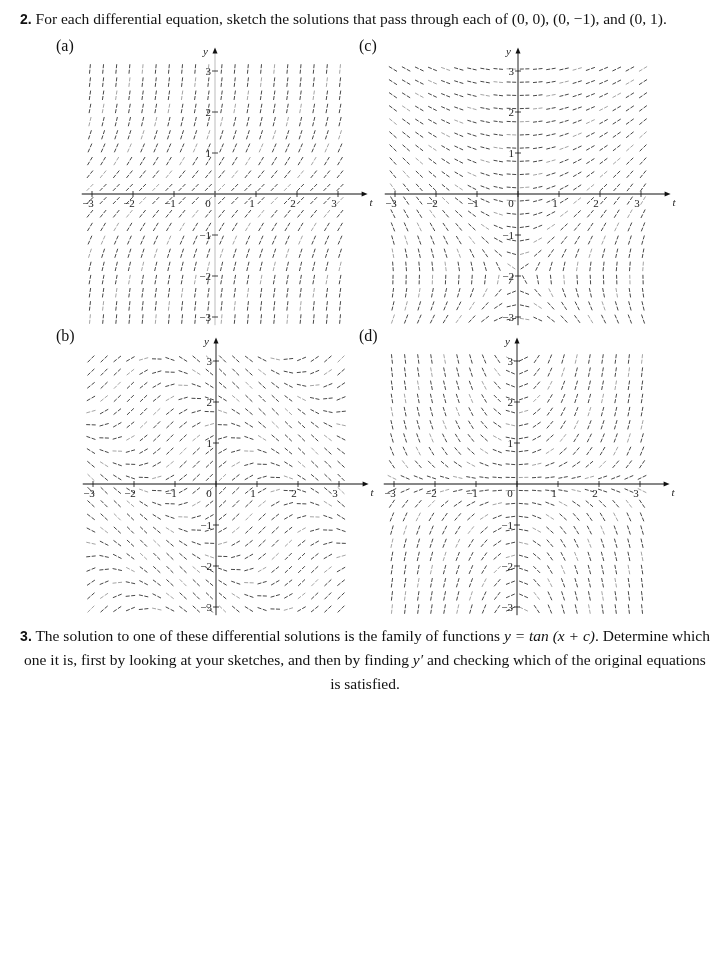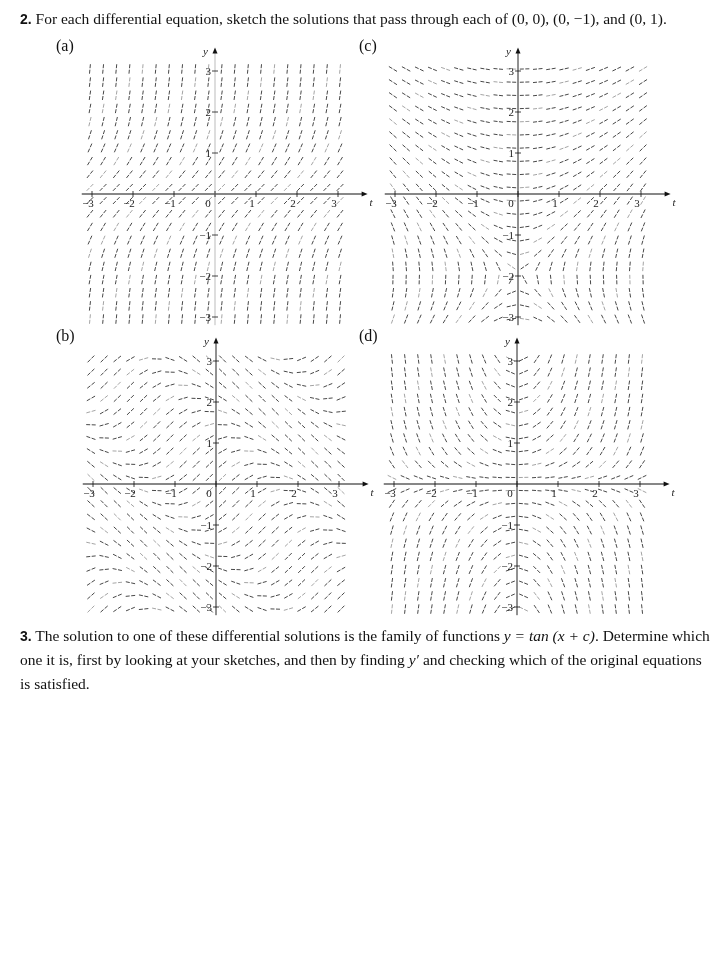--- a/index.html
+++ b/index.html
@@ -1,18 +1,18 @@
 <!DOCTYPE html>
 <html><head>
 <meta charset="utf-8">
 <style>
   html, body { margin: 0; padding: 0; background: #ffffff; }
   body { width: 720px; height: 954px; position: relative; overflow: hidden;
          font-family: "Liberation Serif", "DejaVu Serif", serif; color: #111; }
-  .problem { position: absolute; left: 20px; font-size: 15.5px; line-height: 24px; }
+  .problem { position: absolute; left: 20px; font-size: 15.5px; line-height: 24px; text-align: center; }
   .pnum { font-family: "Liberation Sans", "DejaVu Sans", sans-serif; font-weight: bold; font-size: 14px; }
   #p2 { top: 7px; }
   #p3 { top: 624px; width: 690px; }
   .panel-label { position: absolute; font-size: 16px; }
   svg.field { position: absolute; overflow: visible; }
   .tick-label { font-family: "Liberation Serif", serif; font-size: 11px; fill: #222; }
   .axis-label { font-family: "Liberation Serif", serif; font-style: italic; font-size: 11px; fill: #222; }
   i.m { }
 </style>
 </head>

